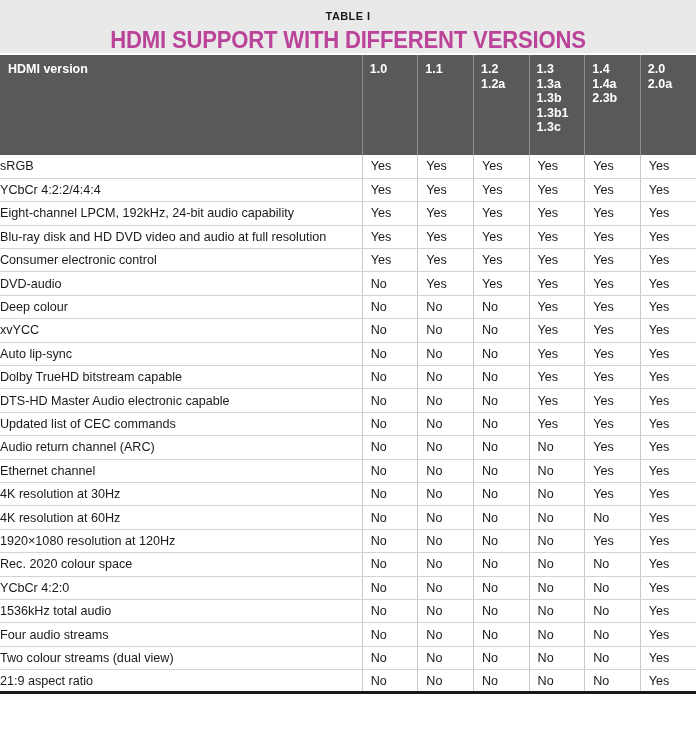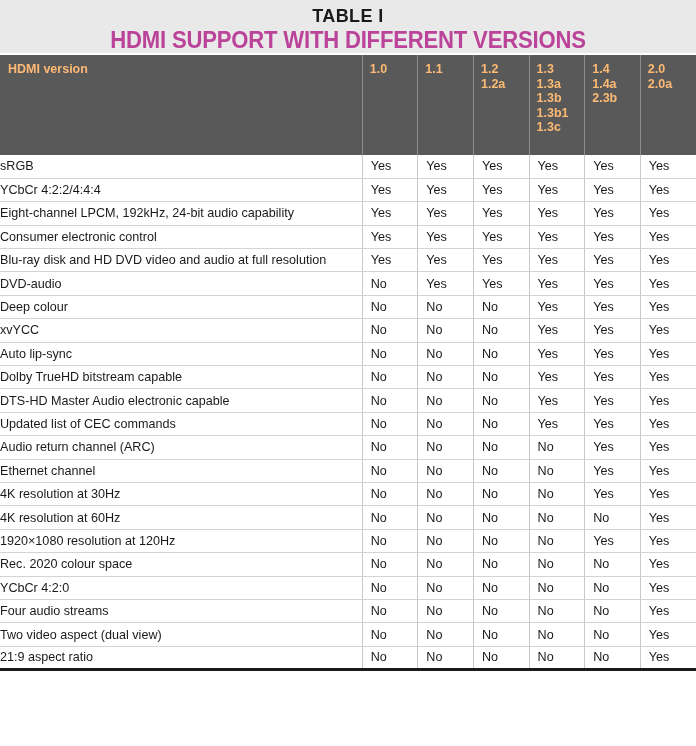--- a/index.html
+++ b/index.html
@@ -22,21 +22,21 @@
     background: #e9e9e9;
     width: 696px;
     height: 55px;
     padding-top: 5px;
     text-align: center;
     border-bottom: 2px solid #ffffff;
   }
   .table-number {
     font-family: "Liberation Sans", sans-serif;
     font-weight: bold;
-    font-size: 18px;
+    font-size: 11px;
     letter-spacing: 0.4px;
     color: #1a1a1a;
     line-height: 19px;
     margin: 2px 0 0 0;
   }
   .table-title {
     font-family: "Liberation Sans", sans-serif;
     font-weight: bold;
     font-size: 24px;
     line-height: 27px;
@@ -52,21 +52,21 @@
     border-collapse: collapse;
     width: 696px;
     table-layout: fixed;
     border-bottom: 3px solid #1a1a1a;
   }
   table.hdmi col.c-feature { width: 362px; }
   table.hdmi col.c-v       { width: 55.6px; }
 
   thead th {
     background: #595959;
-    color: #fdba74;
+    color: #ffffff;
     font-family: "Liberation Sans", sans-serif;
     font-weight: bold;
     font-size: 12.5px;
     line-height: 14.5px;
     text-align: left;
     vertical-align: top;
     padding: 7px 0 8px 7px;
     border-right: 1px solid #8d8d8d;
     height: 100px;
   }
@@ -166,38 +166,38 @@
         <tr>
           <td class="feature">Eight-channel LPCM, 192kHz, 24-bit audio capability</td>
           <td class="val">Yes</td>
           <td class="val">Yes</td>
           <td class="val">Yes</td>
           <td class="val">Yes</td>
           <td class="val">Yes</td>
           <td class="val">Yes</td>
         </tr>
         <tr>
+          <td class="feature">Blu-ray disk and HD DVD video and audio at full resolution</td>
+          <td class="val">Yes</td>
+          <td class="val">Yes</td>
+          <td class="val">Yes</td>
+          <td class="val">Yes</td>
+          <td class="val">Yes</td>
+          <td class="val">Yes</td>
+        </tr>
+        <tr>
           <td class="feature">Consumer electronic control</td>
           <td class="val">Yes</td>
           <td class="val">Yes</td>
           <td class="val">Yes</td>
           <td class="val">Yes</td>
           <td class="val">Yes</td>
           <td class="val">Yes</td>
         </tr>
         <tr>
-          <td class="feature">Blu-ray disk and HD DVD video and audio at full resolution</td>
-          <td class="val">Yes</td>
-          <td class="val">Yes</td>
-          <td class="val">Yes</td>
-          <td class="val">Yes</td>
-          <td class="val">Yes</td>
-          <td class="val">Yes</td>
-        </tr>
-        <tr>
           <td class="feature">DVD-audio</td>
           <td class="val">No</td>
           <td class="val">Yes</td>
           <td class="val">Yes</td>
           <td class="val">Yes</td>
           <td class="val">Yes</td>
           <td class="val">Yes</td>
         </tr>
         <tr>
           <td class="feature">Deep colour</td>
@@ -310,30 +310,39 @@
         <tr>
           <td class="feature">YCbCr 4:2:0</td>
           <td class="val">No</td>
           <td class="val">No</td>
           <td class="val">No</td>
           <td class="val">No</td>
           <td class="val">No</td>
           <td class="val">Yes</td>
         </tr>
         <tr>
+          <td class="feature">1536kHz total audio</td>
+          <td class="val">No</td>
+          <td class="val">No</td>
+          <td class="val">No</td>
+          <td class="val">No</td>
+          <td class="val">No</td>
+          <td class="val">Yes</td>
+        </tr>
+        <tr>
           <td class="feature">Four audio streams</td>
           <td class="val">No</td>
           <td class="val">No</td>
           <td class="val">No</td>
           <td class="val">No</td>
           <td class="val">No</td>
           <td class="val">Yes</td>
         </tr>
         <tr>
-          <td class="feature">Two video aspect (dual view)</td>
+          <td class="feature">Two colour streams (dual view)</td>
           <td class="val">No</td>
           <td class="val">No</td>
           <td class="val">No</td>
           <td class="val">No</td>
           <td class="val">No</td>
           <td class="val">Yes</td>
         </tr>
         <tr>
           <td class="feature">21:9 aspect ratio</td>
           <td class="val">No</td>

